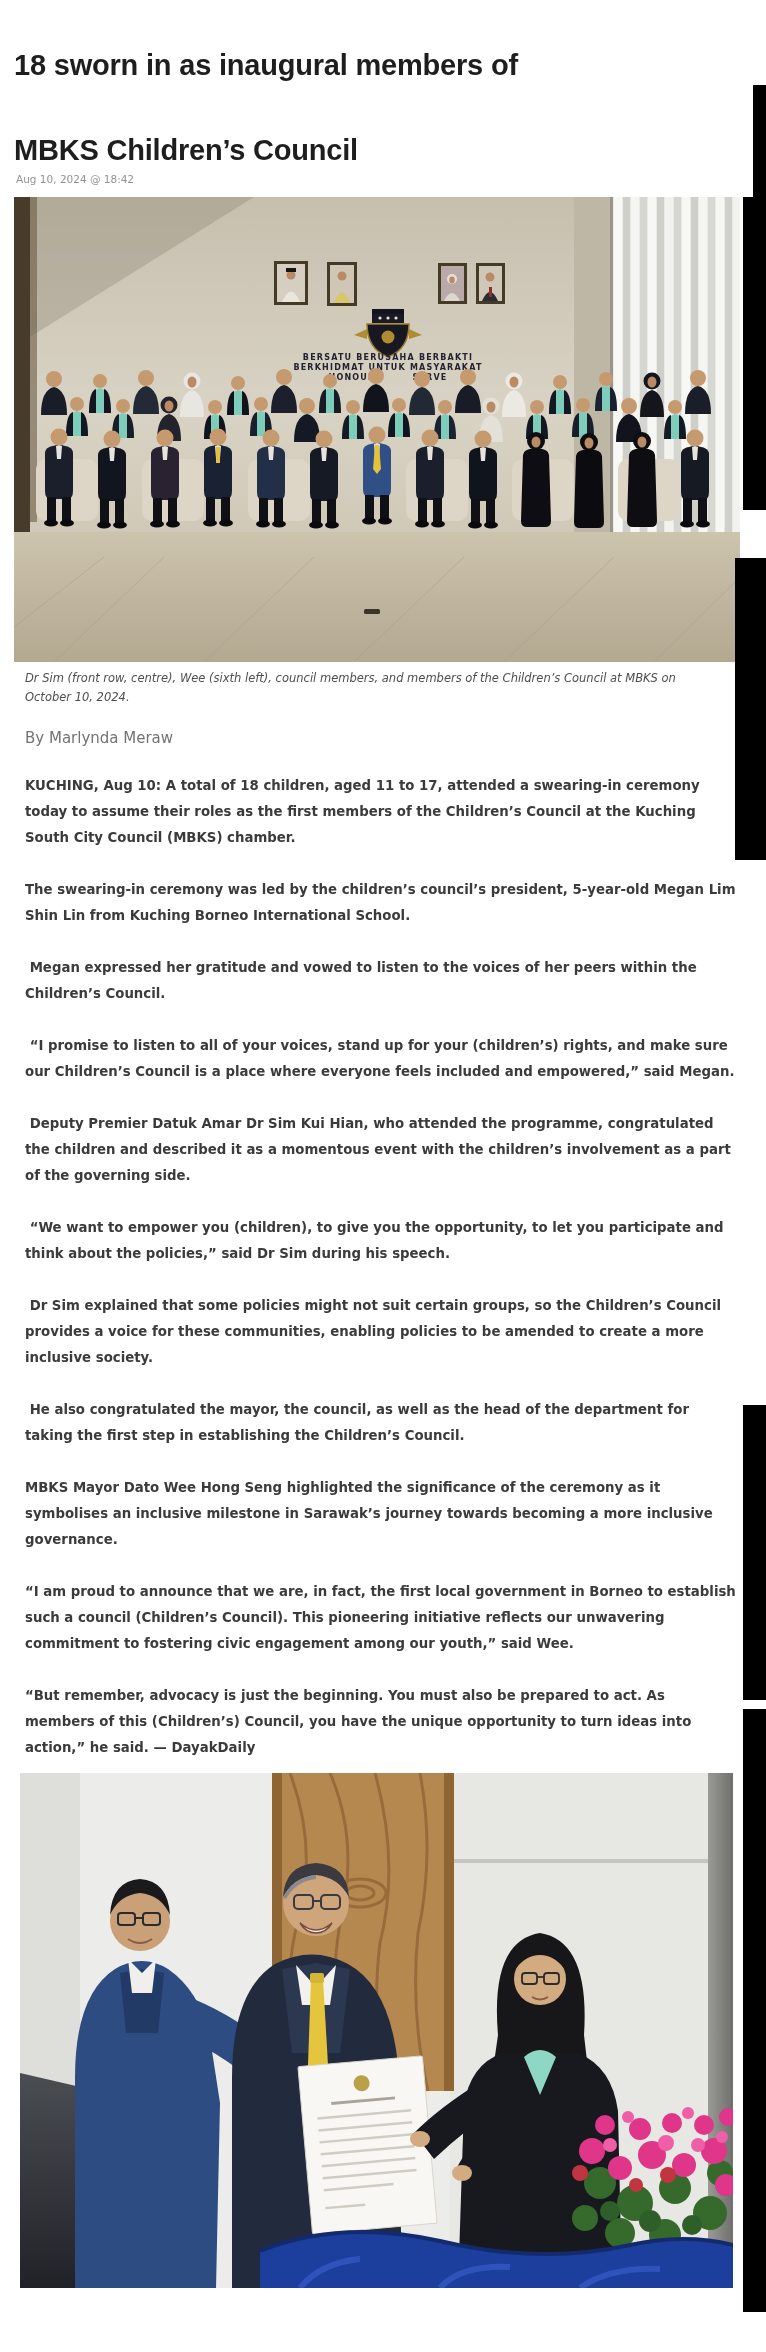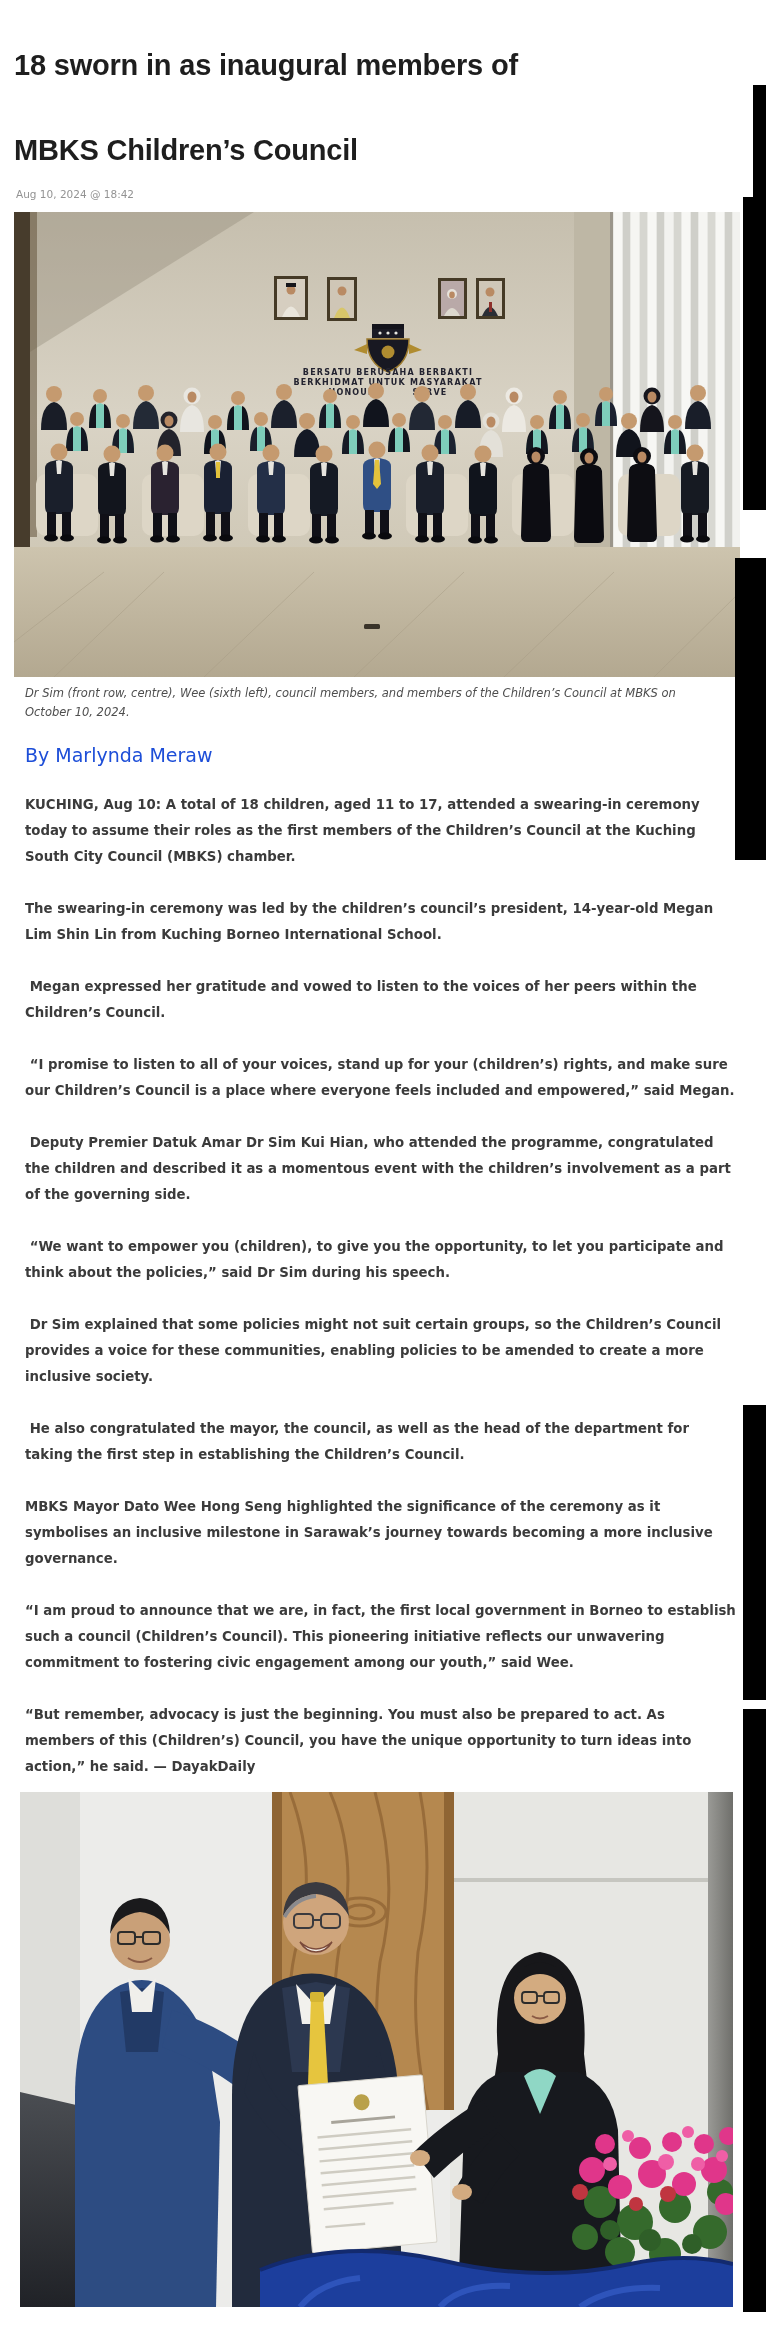--- a/index.html
+++ b/index.html
@@ -2,27 +2,27 @@
 <html><head>
 <meta charset="utf-8">
 <style>
   html,body{margin:0;padding:0;background:#ffffff;}
   .page{position:relative;width:766px;height:2352px;background:#ffffff;overflow:hidden;
         font-family:"DejaVu Sans",sans-serif;}
   .content{position:absolute;left:14px;top:0;width:726px;}
   .headline{margin:8px 0 0 0;font-family:"Liberation Sans",sans-serif;font-weight:700;
             font-size:29px;line-height:40px;color:#1e1e1e;letter-spacing:-0.2px;}
   .headline span{display:block;margin-top:45px;}
-  .date-line{margin:18px 0 0 2px;font-size:10.5px;color:#939393;}
+  .date-line{margin:3px 0 0 2px;font-size:10.5px;color:#939393;}
   figure{margin:0;padding:0;}
   .fig1{margin-top:12px;width:726px;height:465px;display:block;}
   .fig2{margin:12px 0 0 6px;width:713px;height:515px;display:block;}
   .caption{margin:7px 0 0 11px;width:700px;font-size:11.5px;line-height:19px;
            font-style:italic;color:#4e4e4e;}
-  .byline{margin:22px 0 0 11px;font-size:19px;color:#1d4ed8;}
+  .byline{margin:22px 0 0 11px;font-size:15px;color:#737373;}
   .paras{margin:0 0 0 11px;width:712px;}
   .paras p{margin:26px 0 0 0;font-size:13.3px;line-height:26px;color:#3b3b3b;
            white-space:pre-wrap;font-weight:bold;}
   .ad-bar{position:absolute;background:#000000;}
   svg .motto{font-family:"DejaVu Sans",sans-serif;font-weight:bold;}
 </style>
 </head>
 <body>
 
 <div class="page">
@@ -237,21 +237,21 @@
         </g>
       </svg>
       <figcaption class="caption">Dr Sim (front row, centre), Wee (sixth left), council members, and members of the Children’s Council at MBKS on October 10, 2024.</figcaption>
     </figure>
 
     <div class="byline">By Marlynda Meraw</div>
 
     <div class="paras">
 
     <p>KUCHING, Aug 10: A total of 18 children, aged 11 to 17, attended a swearing-in ceremony today to assume their roles as the first members of the Children’s Council at the Kuching South City Council (MBKS) chamber.</p>
-        <p>The swearing-in ceremony was led by the children’s council’s president, 14-year-old Megan Lim Shin Lin from Kuching Borneo International School.</p>
+        <p>The swearing-in ceremony was led by the children’s council’s president, 5-year-old Megan Lim Shin Lin from Kuching Borneo International School.</p>
         <p> Megan expressed her gratitude and vowed to listen to the voices of her peers within the Children’s Council.</p>
         <p> “I promise to listen to all of your voices, stand up for your (children’s) rights, and make sure our Children’s Council is a place where everyone feels included and empowered,” said Megan.</p>
         <p> Deputy Premier Datuk Amar Dr Sim Kui Hian, who attended the programme, congratulated the children and described it as a momentous event with the children’s involvement as a part of the governing side.</p>
         <p> “We want to empower you (children), to give you the opportunity, to let you participate and think about the policies,” said Dr Sim during his speech.</p>
         <p> Dr Sim explained that some policies might not suit certain groups, so the Children’s Council provides a voice for these communities, enabling policies to be amended to create a more inclusive society.</p>
         <p> He also congratulated the mayor, the council, as well as the head of the department for taking the first step in establishing the Children’s Council.</p>
         <p>MBKS Mayor Dato Wee Hong Seng highlighted the significance of the ceremony as it symbolises an inclusive milestone in Sarawak’s journey towards becoming a more inclusive governance.</p>
         <p>“I am proud to announce that we are, in fact, the first local government in Borneo to establish such a council (Children’s Council). This pioneering initiative reflects our unwavering commitment to fostering civic engagement among our youth,” said Wee.</p>
         <p>“But remember, advocacy is just the beginning. You must also be prepared to act. As members of this (Children’s) Council, you have the unique opportunity to turn ideas into action,” he said. — DayakDaily</p>
       </div>

